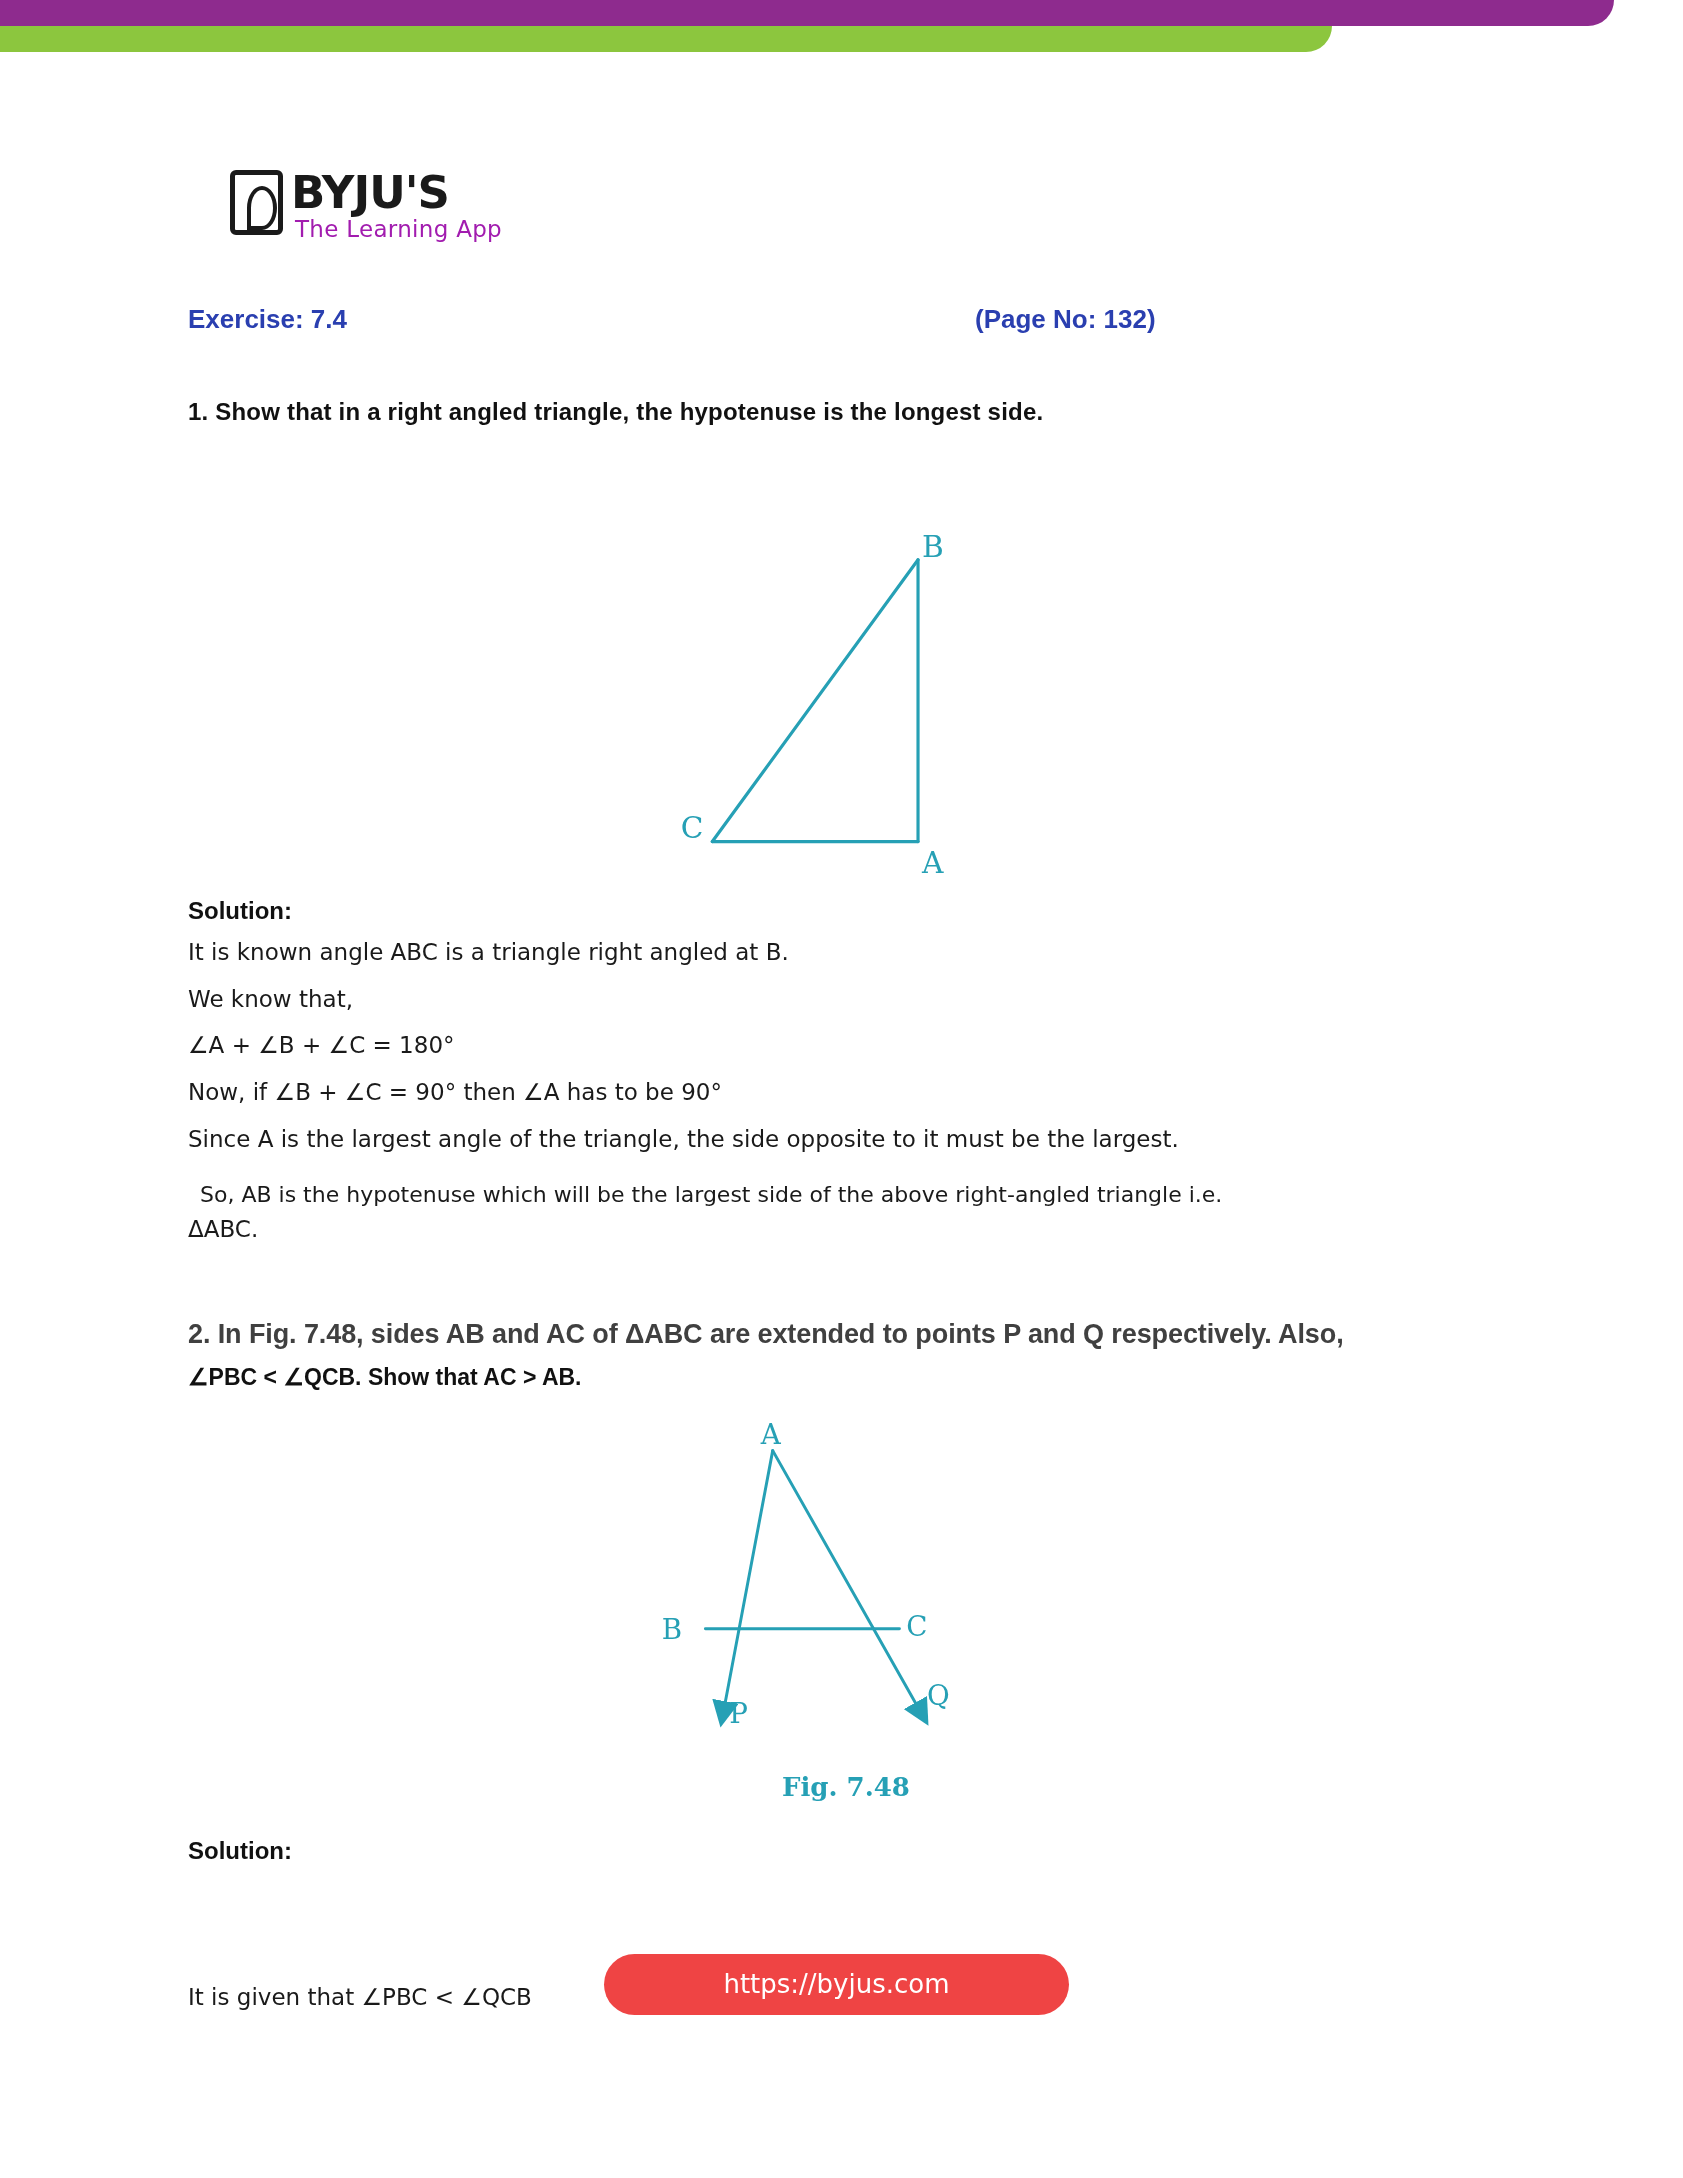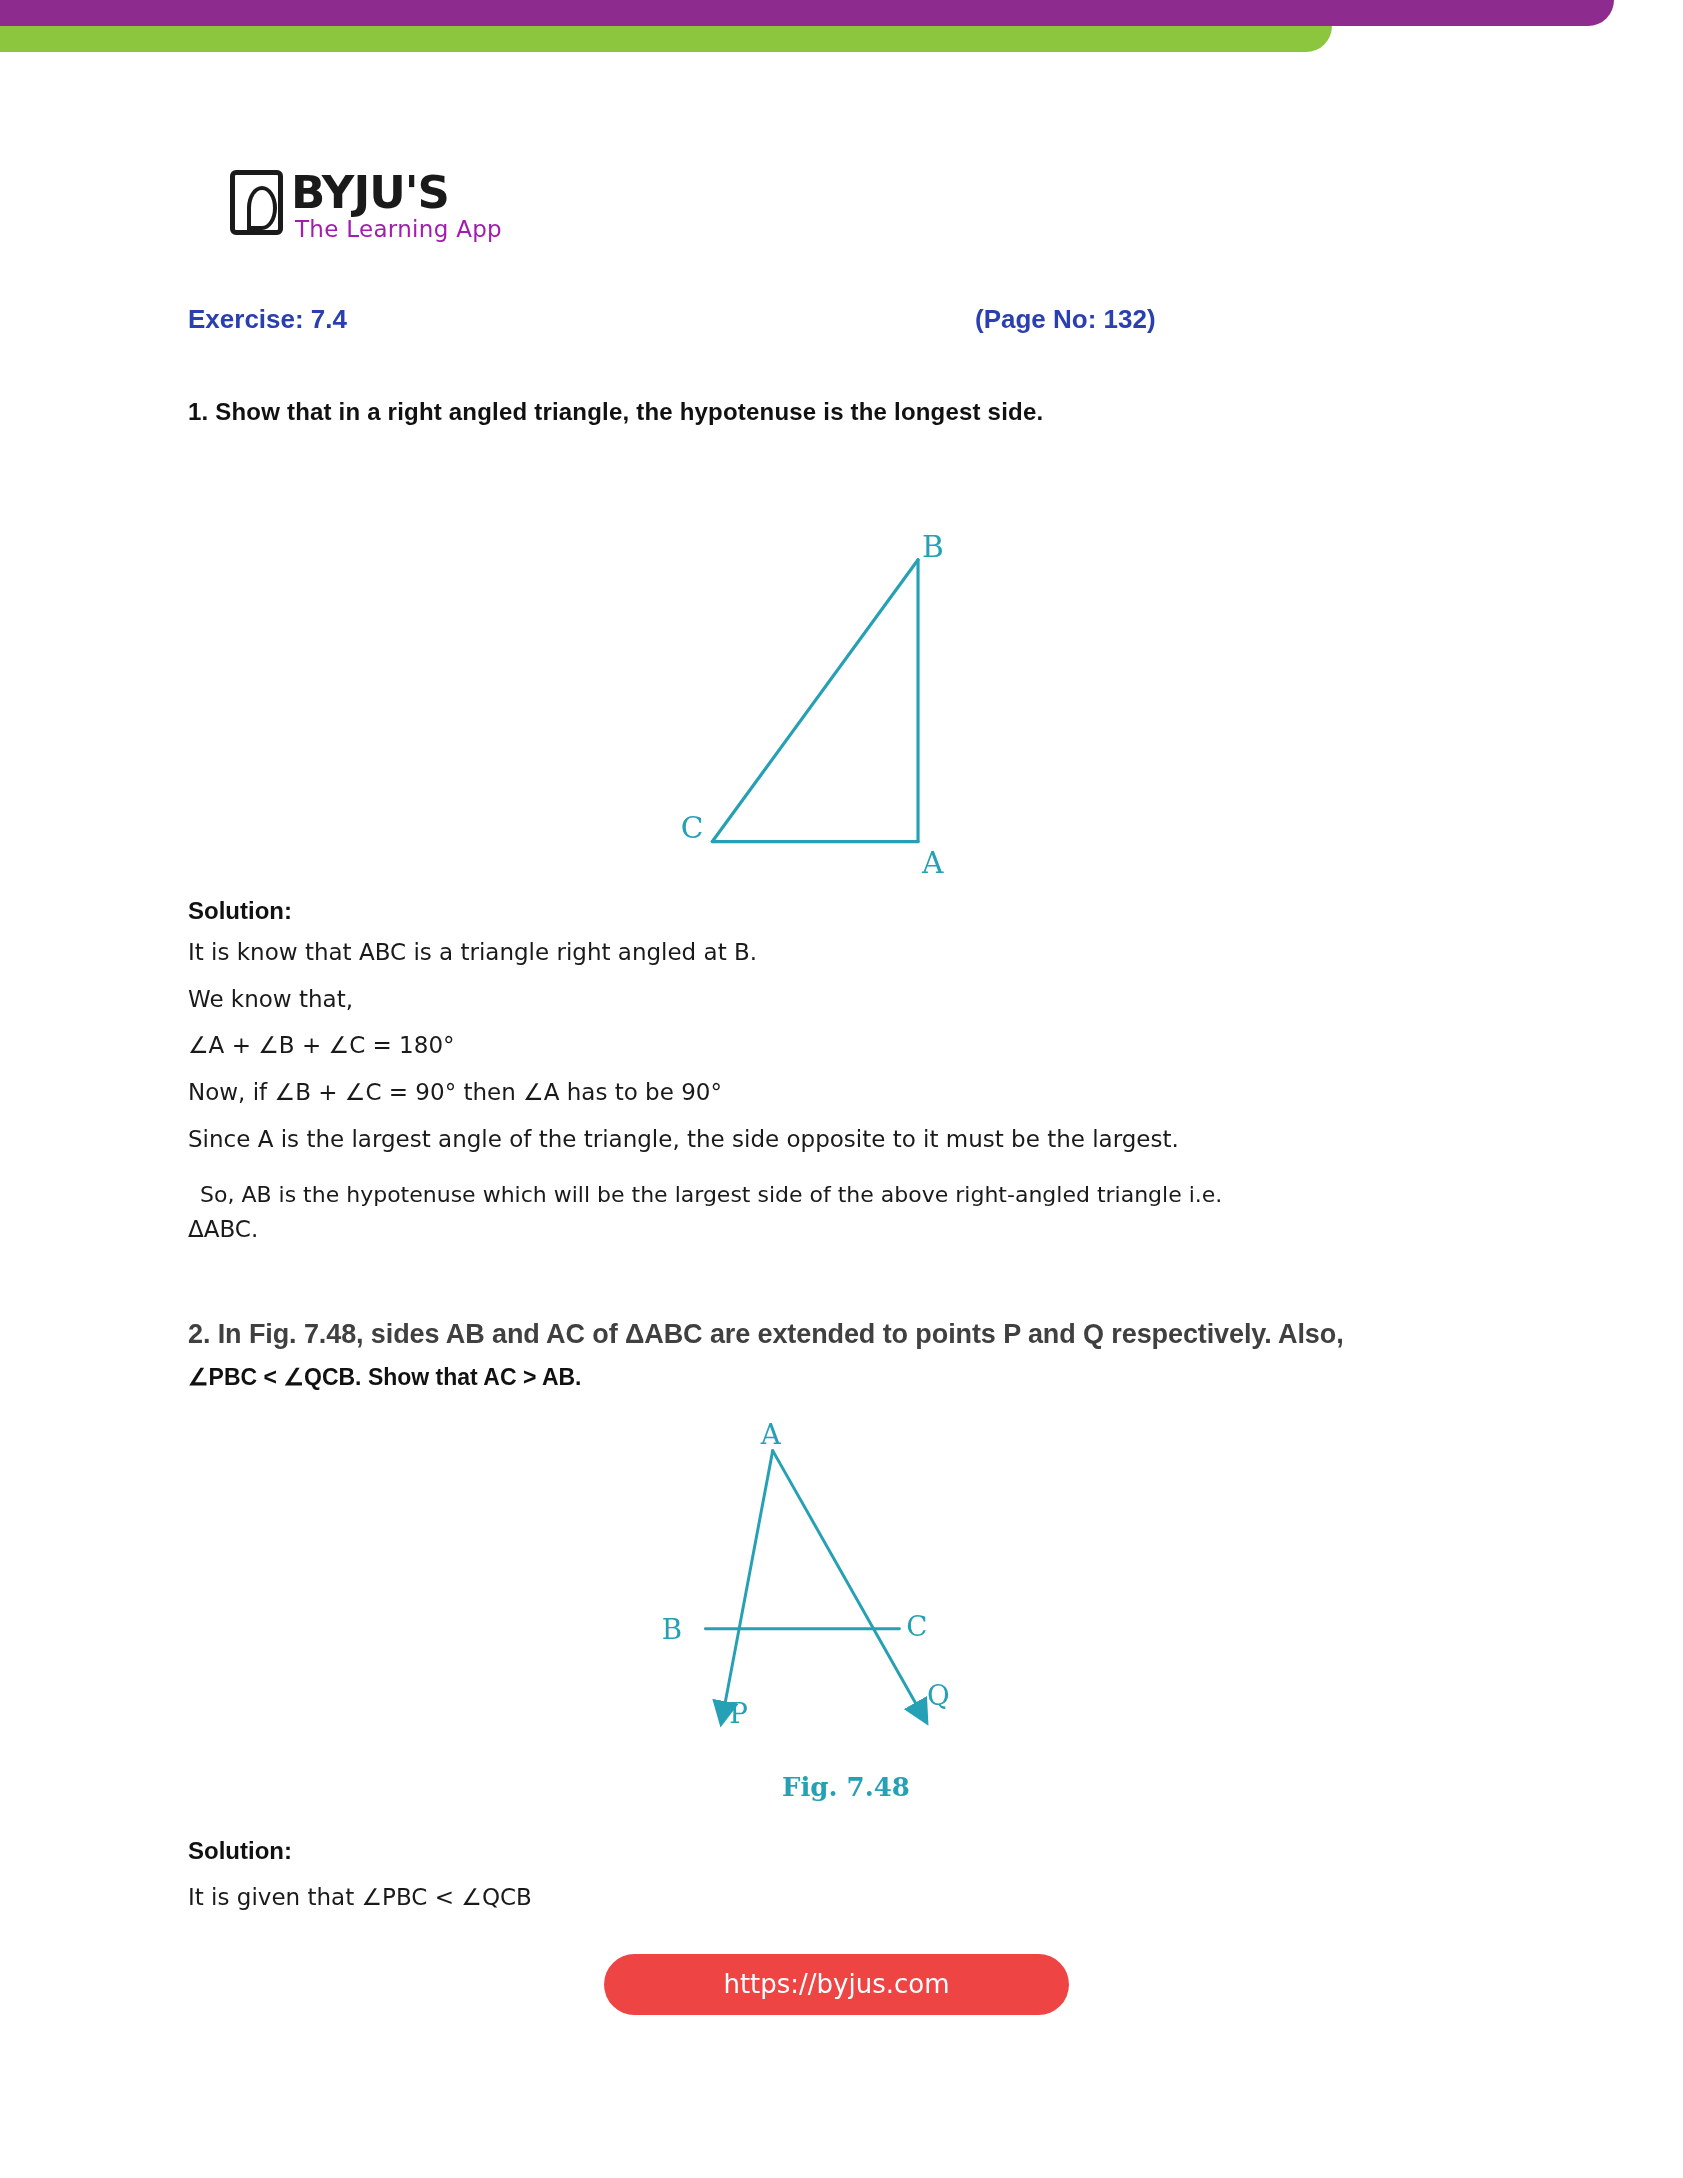--- a/index.html
+++ b/index.html
@@ -210,21 +210,21 @@
 
   .sol-head-2 {
     position: absolute;
     left: 188px;
     top: 1837px;
     font-family: "Liberation Sans", sans-serif;
     font-size: 24px;
     font-weight: bold;
     color: #111111;
   }
-  .l8 { left: 188px; top: 1884px; }
+  .l8 { left: 188px; top: 1984px; }
 
   
   .footer-pill {
     position: absolute;
     left: 604px;
     top: 1954px;
     width: 465px;
     height: 61px;
     background: #ef4444;
     border-radius: 31px;
@@ -266,21 +266,21 @@
       <line x1="60" y1="320" x2="268" y2="320"></line>
       <line x1="268" y1="320" x2="268" y2="35"></line>
       <line x1="268" y1="35" x2="60" y2="320"></line>
     </g>
     <text x="272" y="32" font-family="DejaVu Serif, serif" font-size="30" fill="#26a0b5">B</text>
     <text x="28" y="316" font-family="DejaVu Serif, serif" font-size="30" fill="#26a0b5">C</text>
     <text x="272" y="352" font-family="DejaVu Serif, serif" font-size="30" fill="#26a0b5">A</text>
   </svg>
 
   <div class="sol-head-1">Solution:</div>
-  <div class="body-text l1">It is know that ABC is a triangle right angled at B.</div>
+  <div class="body-text l1">It is known angle ABC is a triangle right angled at B.</div>
   <div class="body-text l2">We know that,</div>
   <div class="body-text l3">∠A + ∠B + ∠C = 180°</div>
   <div class="body-text l4">Now, if ∠B + ∠C = 90° then ∠A has to be 90°</div>
   <div class="body-text l5">Since A is the largest angle of the triangle, the side opposite to it must be the largest.</div>
   <div class="body-text l6">So, AB is the hypotenuse which will be the largest side of the above right-angled triangle i.e.</div>
   <div class="body-text l7">ΔABC.</div>
 
   <div class="q2-line1">2. In Fig. 7.48, sides AB and AC of ΔABC are extended to points P and Q respectively. Also,</div>
   <div class="q2-line2">∠PBC &lt; ∠QCB. Show that AC &gt; AB.</div>
 

